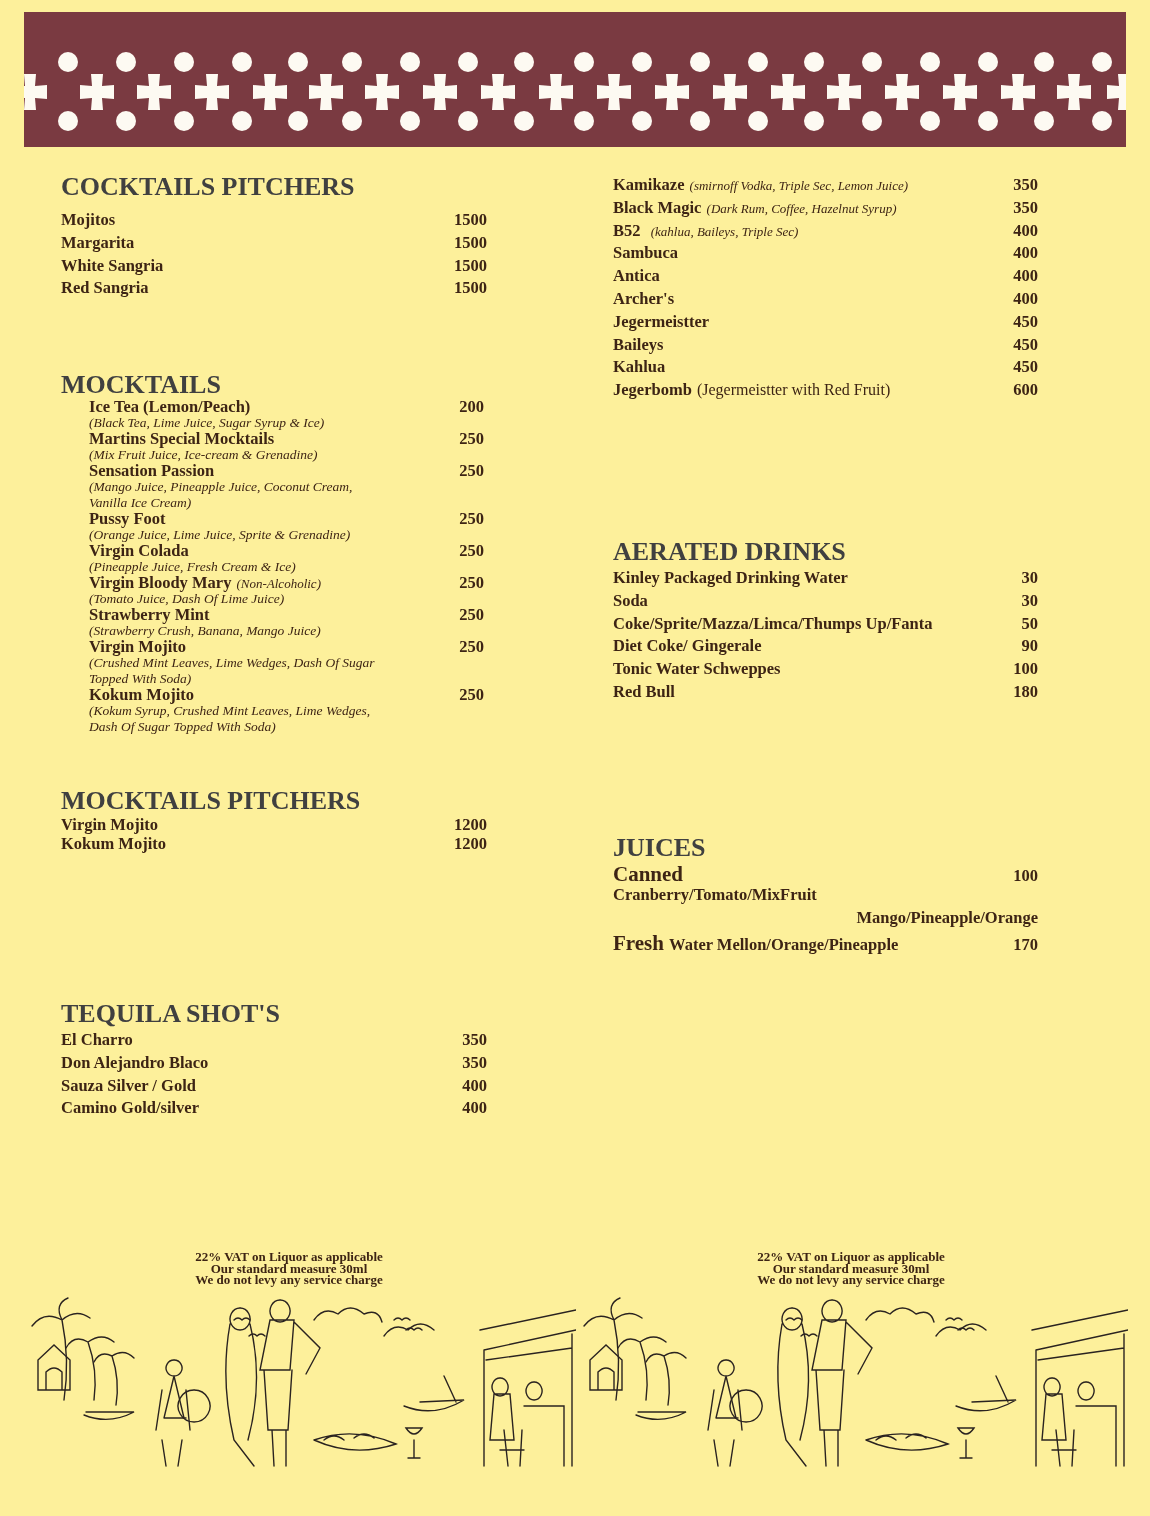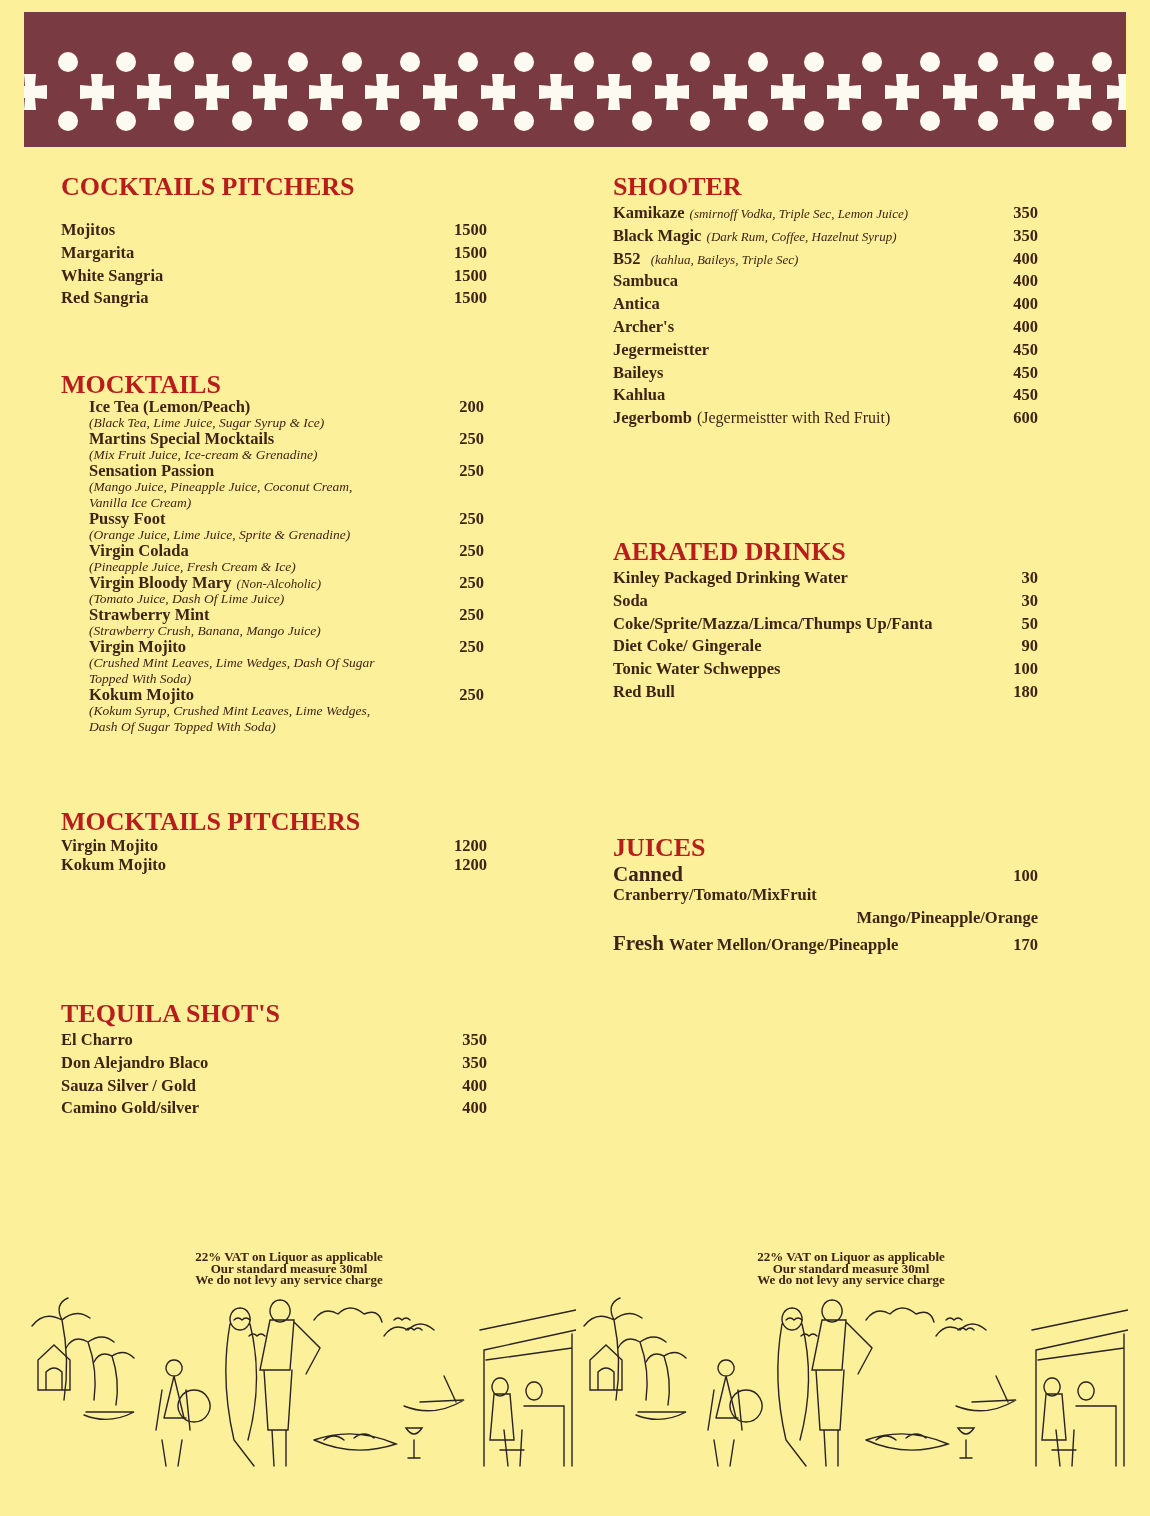--- a/index.html
+++ b/index.html
@@ -17,21 +17,21 @@
   }
   .banner svg { position: absolute; left: 0; top: 0; }
 
   .col { position: absolute; }
   .col-left { left: 61px; width: 426px; }
   .col-right { left: 613px; width: 425px; }
 
   .section { position: absolute; left: 0; width: 100%; }
   .sec-title {
     font-family: "Liberation Serif", "DejaVu Serif", serif;
-    font-weight: bold; color: #b91c1c; font-size: 26px; line-height: 28px;
+    font-weight: bold; color: #404040; font-size: 26px; line-height: 28px;
     letter-spacing: 0px; white-space: nowrap;
   }
   .row { display: flex; justify-content: space-between; align-items: baseline; white-space: nowrap; }
   .item-name {
     font-family: "Liberation Serif", "DejaVu Serif", serif;
     font-weight: bold; font-size: 16.5px;
   }
   .item-note {
     font-family: "Liberation Serif", serif; font-style: italic; font-weight: normal; font-size: 13px;
   }
@@ -126,21 +126,21 @@
         <use href="#cross" x="1050" y="80"></use>
         <use href="#cross" x="1100" y="80"></use>
       </g>
   </svg>
 </div>
 
 <div class="col col-left" style="top:0;">
 
   <div class="section" style="top:173px;">
     <div class="sec-title">COCKTAILS PITCHERS</div>
-    <div style="margin-top:19px;">
+    <div style="margin-top:9px;">
       <div class="row row-simple">
           <span class="item-name">Mojitos</span>
           <span class="price">1500</span>
         </div>
       <div class="row row-simple">
           <span class="item-name">Margarita</span>
           <span class="price">1500</span>
         </div>
       <div class="row row-simple">
           <span class="item-name">White Sangria</span>
@@ -215,21 +215,21 @@
         <div class="moc-item">
           <div class="row">
             <span><span class="item-name">Kokum Mojito</span></span>
             <span class="price">250</span>
           </div>
           <div class="desc">(Kokum Syrup, Crushed Mint Leaves, Lime Wedges, Dash Of Sugar Topped With Soda)</div>
         </div>
       </div>
   </div>
 
-  <div class="section" style="top:808px;">
+  <div class="section" style="top:787px;">
     <div class="sec-title">MOCKTAILS PITCHERS</div>
     <div>
       <div class="row" style="height:19px;">
           <span class="item-name">Virgin Mojito</span>
           <span class="price">1200</span>
         </div>
       <div class="row" style="height:19px;">
           <span class="item-name">Kokum Mojito</span>
           <span class="price">1200</span>
         </div>
@@ -255,21 +255,20 @@
           <span class="item-name">Camino Gold/silver</span>
           <span class="price">400</span>
         </div>
     </div>
   </div>
 </div>
 
 <div class="col col-right" style="top:0;">
 
   <div class="section" style="top:173px;">
-    <div class="sec-title">SHOOTER</div>
     <div id="shooter-list" style="margin-top:2px;">
         <div class="row row-simple">
           <span><span class="item-name">Kamikaze</span> <span class="item-note">(smirnoff Vodka, Triple Sec, Lemon Juice)</span></span>
           <span class="price">350</span>
         </div>
         <div class="row row-simple">
           <span><span class="item-name">Black Magic</span> <span class="item-note">(Dark Rum, Coffee, Hazelnut Syrup)</span></span>
           <span class="price">350</span>
         </div>
         <div class="row row-simple">

